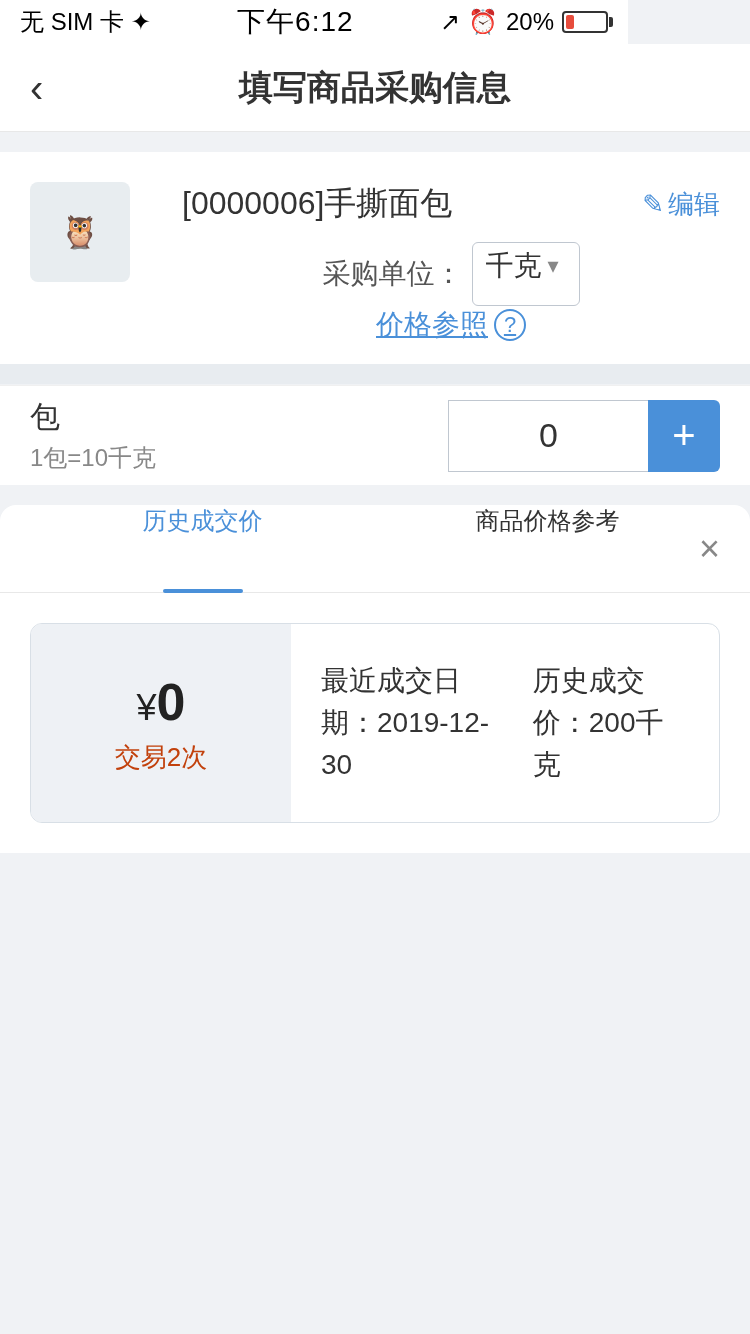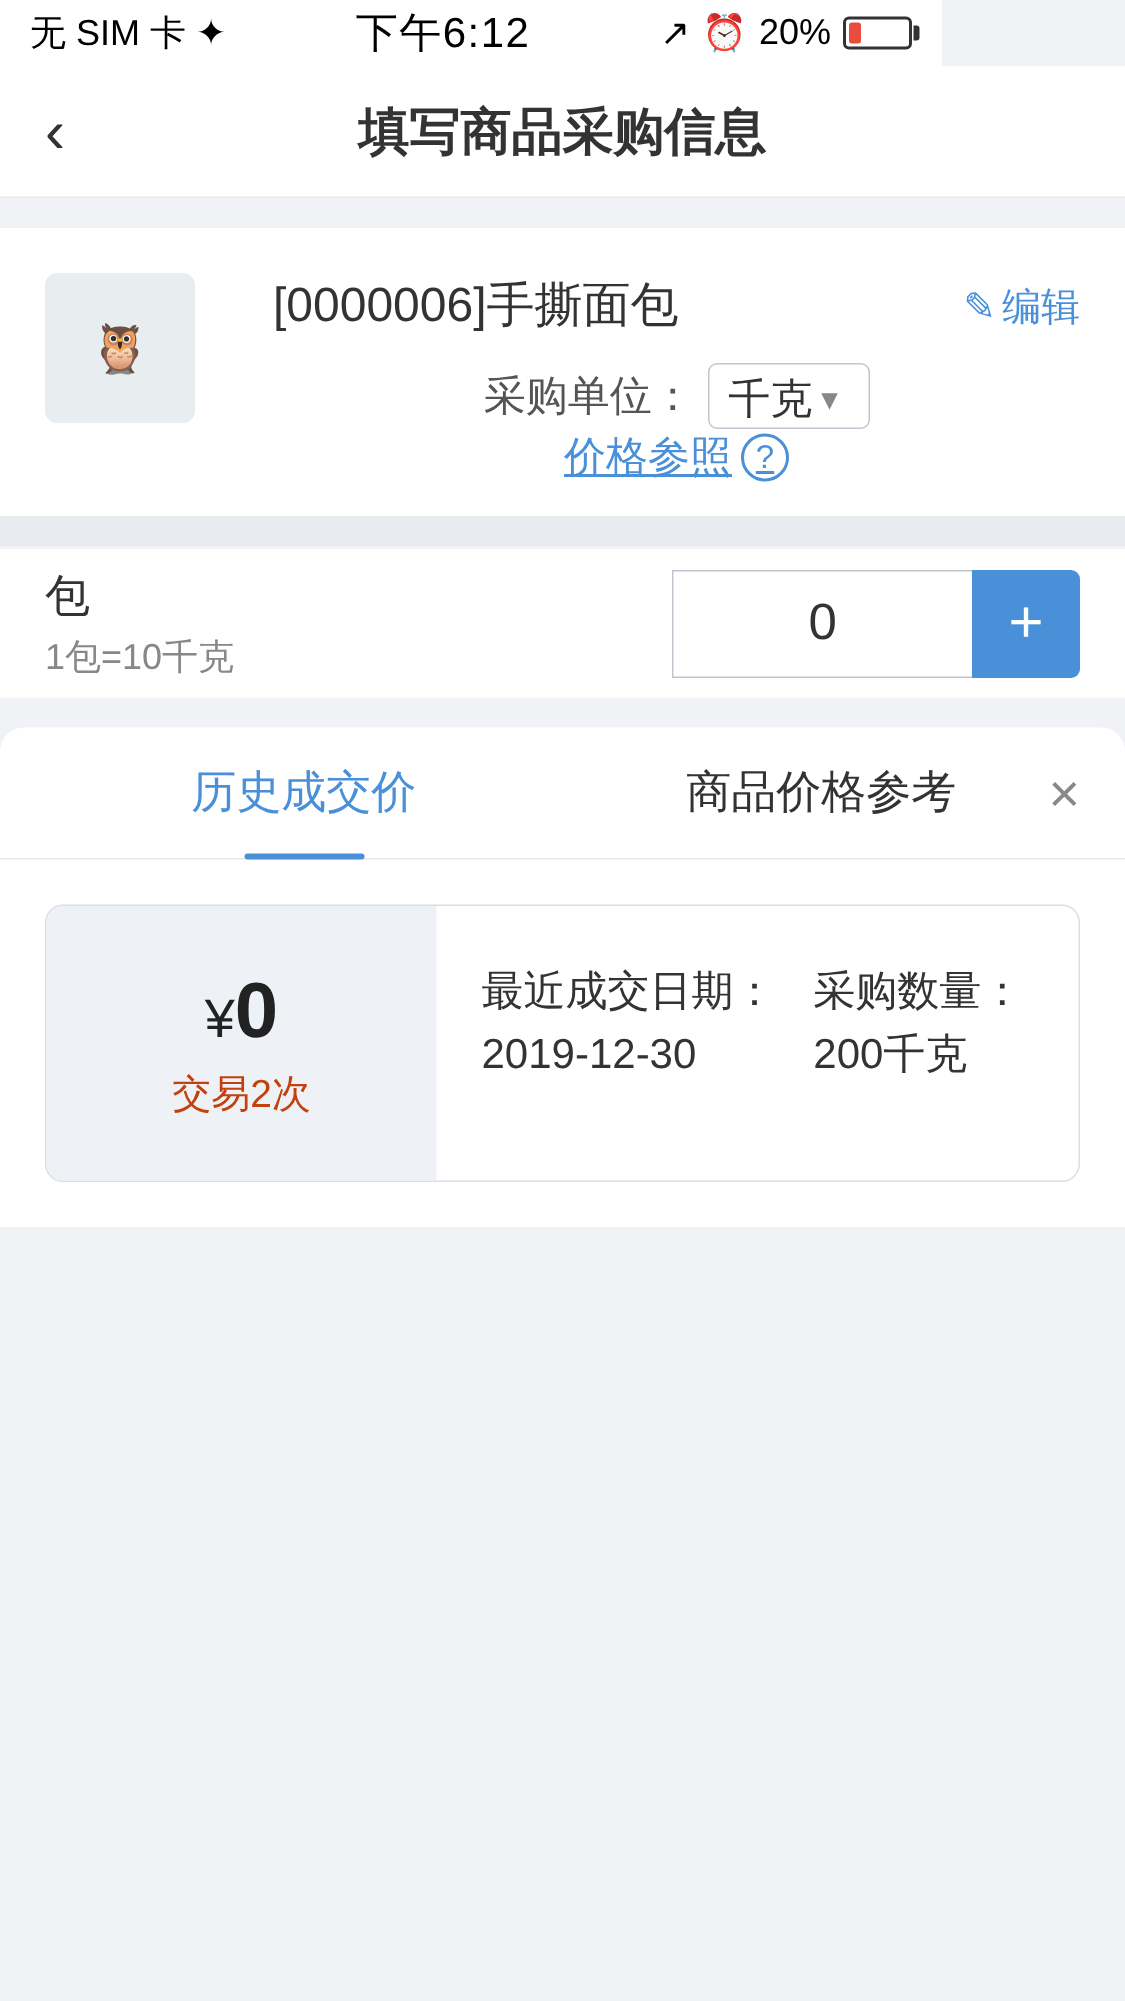--- a/index.html
+++ b/index.html
@@ -146,21 +146,21 @@
       justify-content: space-between;
       flex-direction: column;
     }
     .unit-label {
       font-size: 28px;
       color: #555;
     }
     .unit-select {
       border: 1px solid #c0c7d0;
       border-radius: 6px;
-      padding: 4px 20px 0 12px;
+      padding: 4px 20px 20px 12px;
       font-size: 28px;
       color: #333;
       background: #fff;
       position: relative;
       display: inline-flex;
       align-items: center;
       gap: 6px;
       cursor: pointer;
     }
     .price-ref {
@@ -253,23 +253,23 @@
       padding: 0 30px;
       border-bottom: 1px solid #e8e8e8;
       height: 88px;
       position: relative;
     }
     .tab-item {
       flex: 1;
       display: flex;
       flex-direction: column;
       align-items: center;
-      justify-content: center;
+      justify-content: flex-start;
       height: 88px;
-      font-size: 30px;
+      font-size: 24px;
       cursor: pointer;
       position: relative;
     }
     .tab-item.active {
       color: #4a90d9;
     }
     .tab-item.inactive {
       color: #333;
     }
     .tab-underline {
@@ -430,18 +430,18 @@
         <div class="history-price">
           <span class="currency">¥</span><span>0</span>
         </div>
         <div class="history-count">交易2次</div>
       </div>
       <div class="history-right">
         <div class="history-detail-row">
           <span>最近成交日期：</span><span>2019-12-30</span>
         </div>
         <div class="history-detail-row">
-          <span>采购数量：</span><span>200千克</span>
+          <span>历史成交价：</span><span>200千克</span>
         </div>
       </div>
     </div>
   </div>
 </div>
 
 </body></html>

